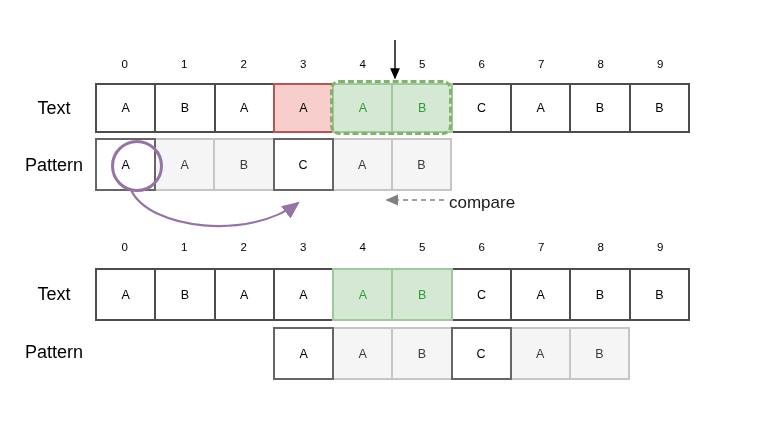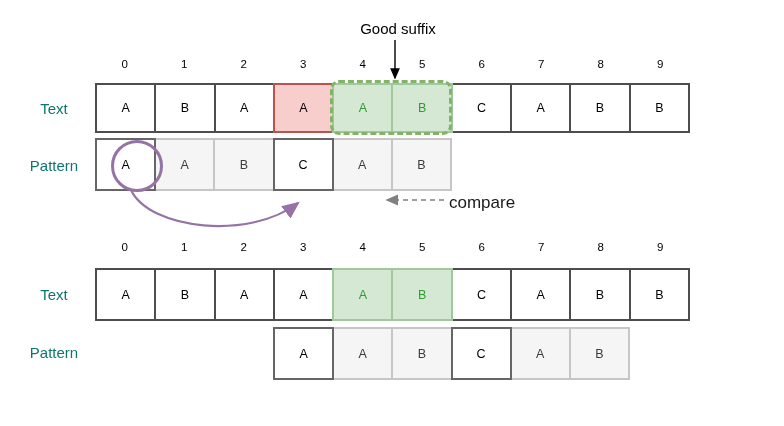--- a/index.html
+++ b/index.html
@@ -6,21 +6,21 @@
   body { font-family:"Liberation Sans", sans-serif; }
   #canvas {
     position:relative; width:784px; height:426px; background:#ffffff;
     overflow:hidden;
   }
   .abs { position:absolute; }
 
   
   .row-label {
     left:14px; width:80px; text-align:center;
-    font-size:15px; color:#0f766e; line-height:17px;
+    font-size:18px; color:#000000; line-height:17px;
   }
 
   
   .index-row { display:flex; width:595px; left:95px; height:16px; }
   .index-row .idx {
     flex:1 1 0; text-align:center; font-size:11.5px; color:#000; line-height:16px;
   }
 
   
   .strip { display:flex; }
@@ -53,21 +53,20 @@
     left:449px; top:193px; font-size:17px; color:#1a1a1a;
   }
 
   svg.overlay { position:absolute; left:0; top:0; pointer-events:none; z-index:6; }
 </style>
 </head>
 <body>
 
 <div id="canvas">
 
-  <div class="abs gs-title">Good suffix</div>
 
   <div class="abs index-row" style="top:56px;">
     <div class="idx">0</div>
     <div class="idx">1</div>
     <div class="idx">2</div>
     <div class="idx">3</div>
     <div class="idx">4</div>
     <div class="idx">5</div>
     <div class="idx">6</div>
     <div class="idx">7</div>

